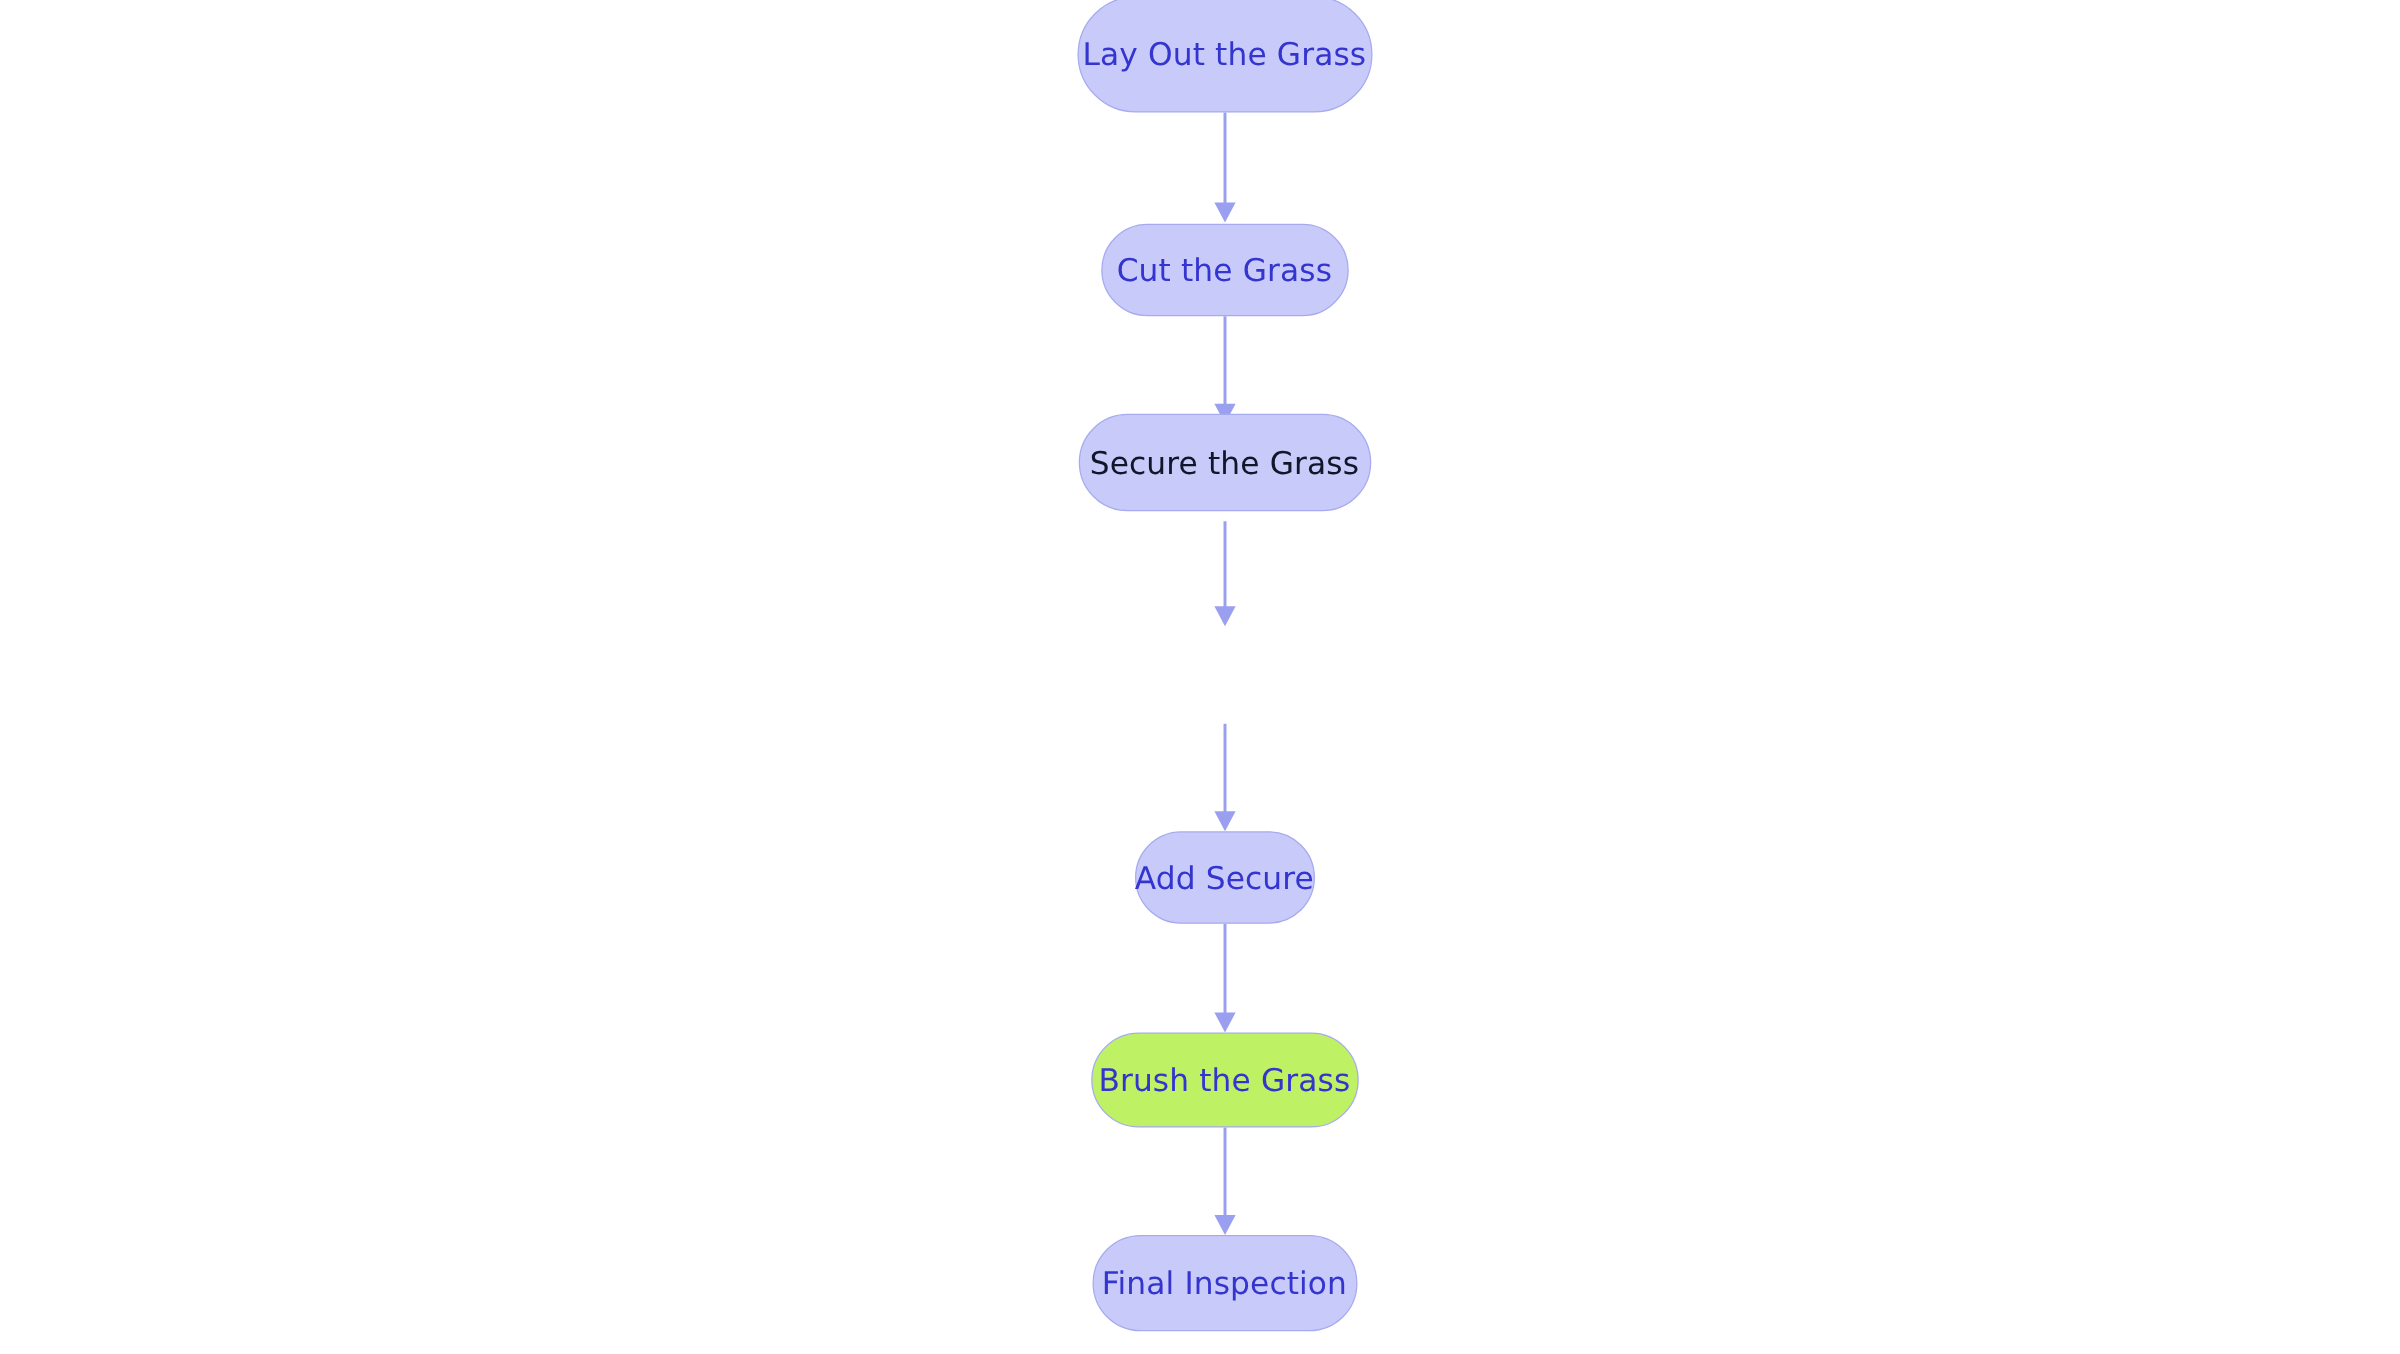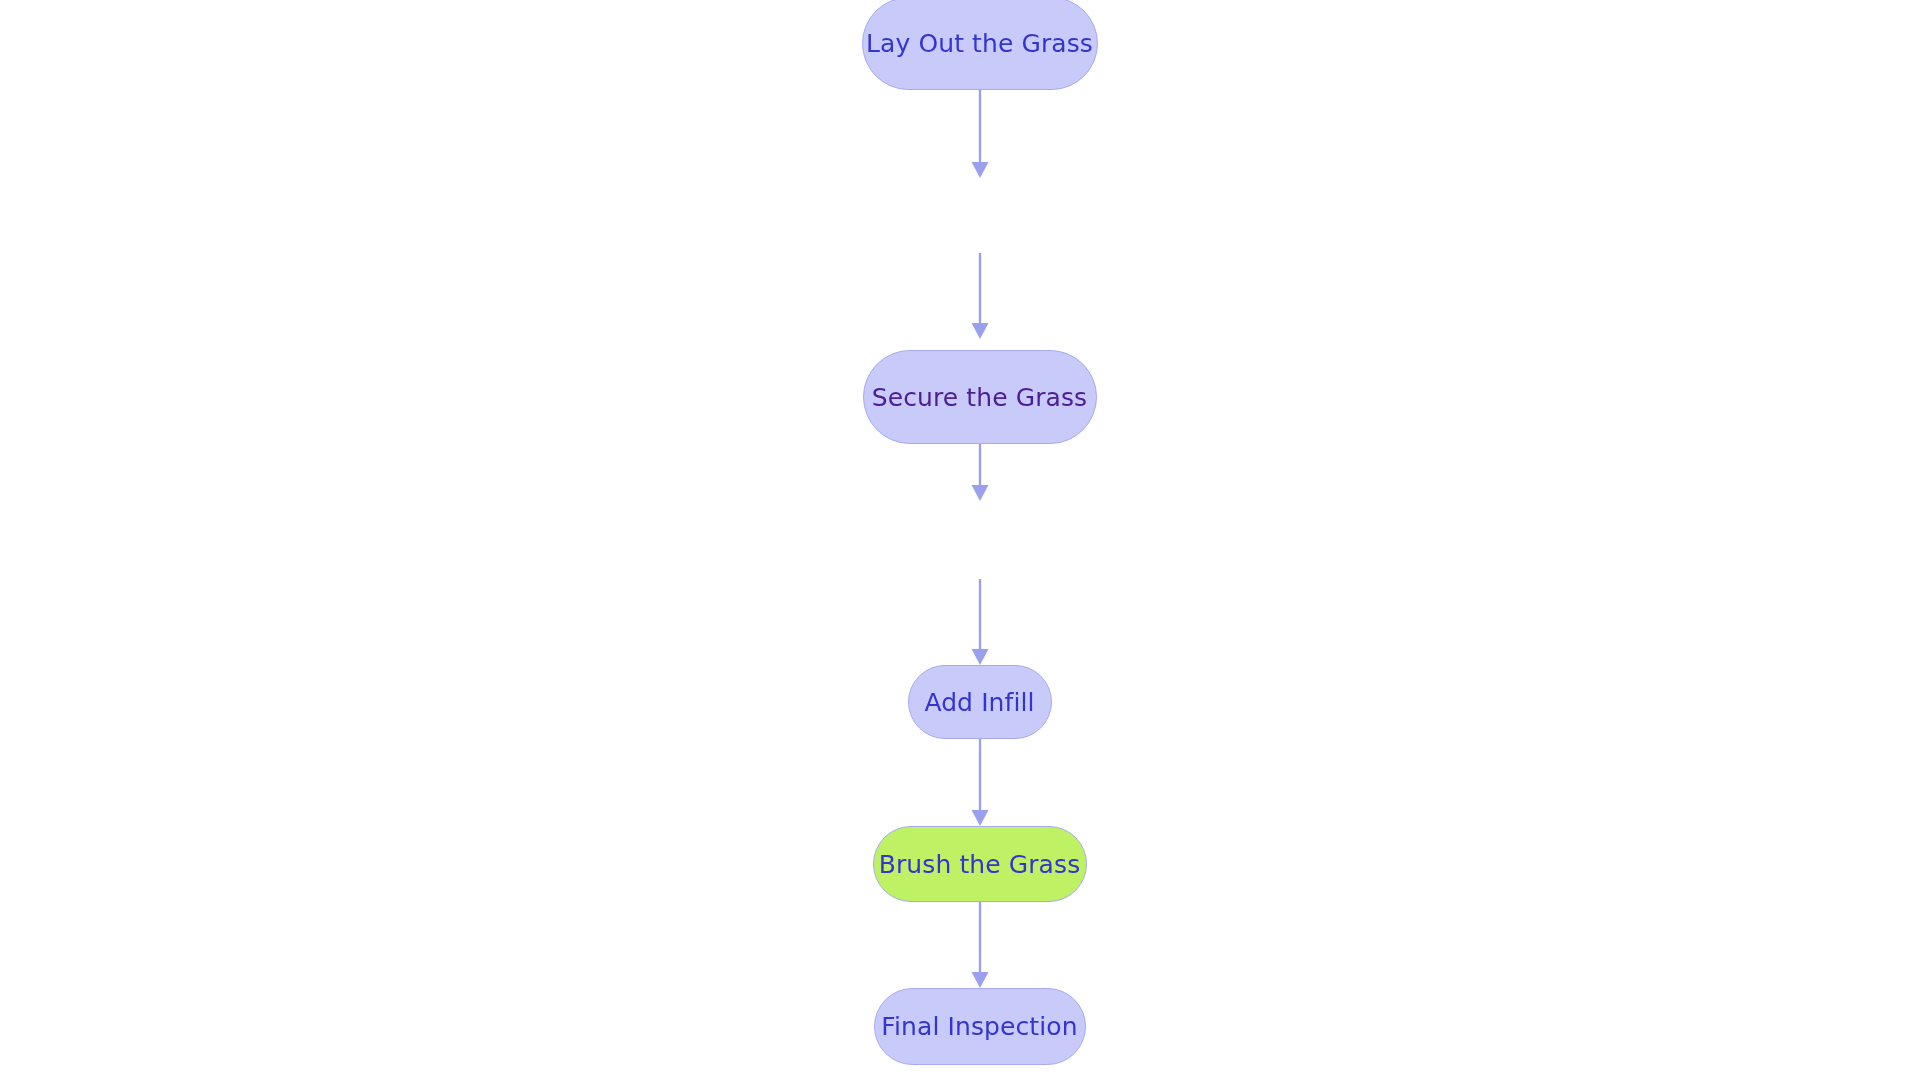--- a/index.html
+++ b/index.html
@@ -102,25 +102,28 @@
       </div>
       <div class="connector" style="top: 902px; height: 86px;">
         <svg width="26" height="86" viewBox="0 0 26 86">
           <line x1="13" y1="0" x2="13" y2="72" stroke="#9aa0ef" stroke-width="2.4"></line>
           <polygon points="4.5,70 21.5,70 13,86" fill="#9aa0ef"></polygon>
         </svg>
       </div>
       <div class="node" style="width: 236px; height: 93px; top: -3.5px; background: rgb(200, 203, 249); border-color: rgb(166, 170, 238); color: rgb(52, 52, 207);">
         <span class="node-label">Lay Out the Grass</span>
       </div>
-      <div class="node" style="width: 234px; height: 94px; top: 350px; background: rgb(200, 203, 249); border-color: rgb(166, 170, 238); color: #4c1d95;">
+      <div class="node" style="width: 198px; height: 74px; top: 179px; background: rgb(200, 203, 249); border-color: rgb(166, 170, 238); color: rgb(52, 52, 207);">
+        <span class="node-label">Cut the Grass</span>
+      </div>
+      <div class="node" style="width: 234px; height: 78px; top: 331px; background: rgb(200, 203, 249); border-color: rgb(166, 170, 238); color: #0f172a;">
         <span class="node-label">Secure the Grass</span>
       </div>
       <div class="node" style="width: 144px; height: 74px; top: 665px; background: rgb(200, 203, 249); border-color: rgb(166, 170, 238); color: rgb(52, 52, 207);">
-        <span class="node-label">Add Infill</span>
+        <span class="node-label">Add Secure</span>
       </div>
       <div class="node" style="width: 214px; height: 76px; top: 826px; background: #bef264; border-color: rgb(166, 170, 238); color: rgb(52, 52, 207);">
         <span class="node-label">Brush the Grass</span>
       </div>
       <div class="node" style="width: 212px; height: 77px; top: 988px; background: rgb(200, 203, 249); border-color: rgb(166, 170, 238); color: rgb(52, 52, 207);">
         <span class="node-label">Final Inspection</span>
       </div>
     </div>
 </div>
 

